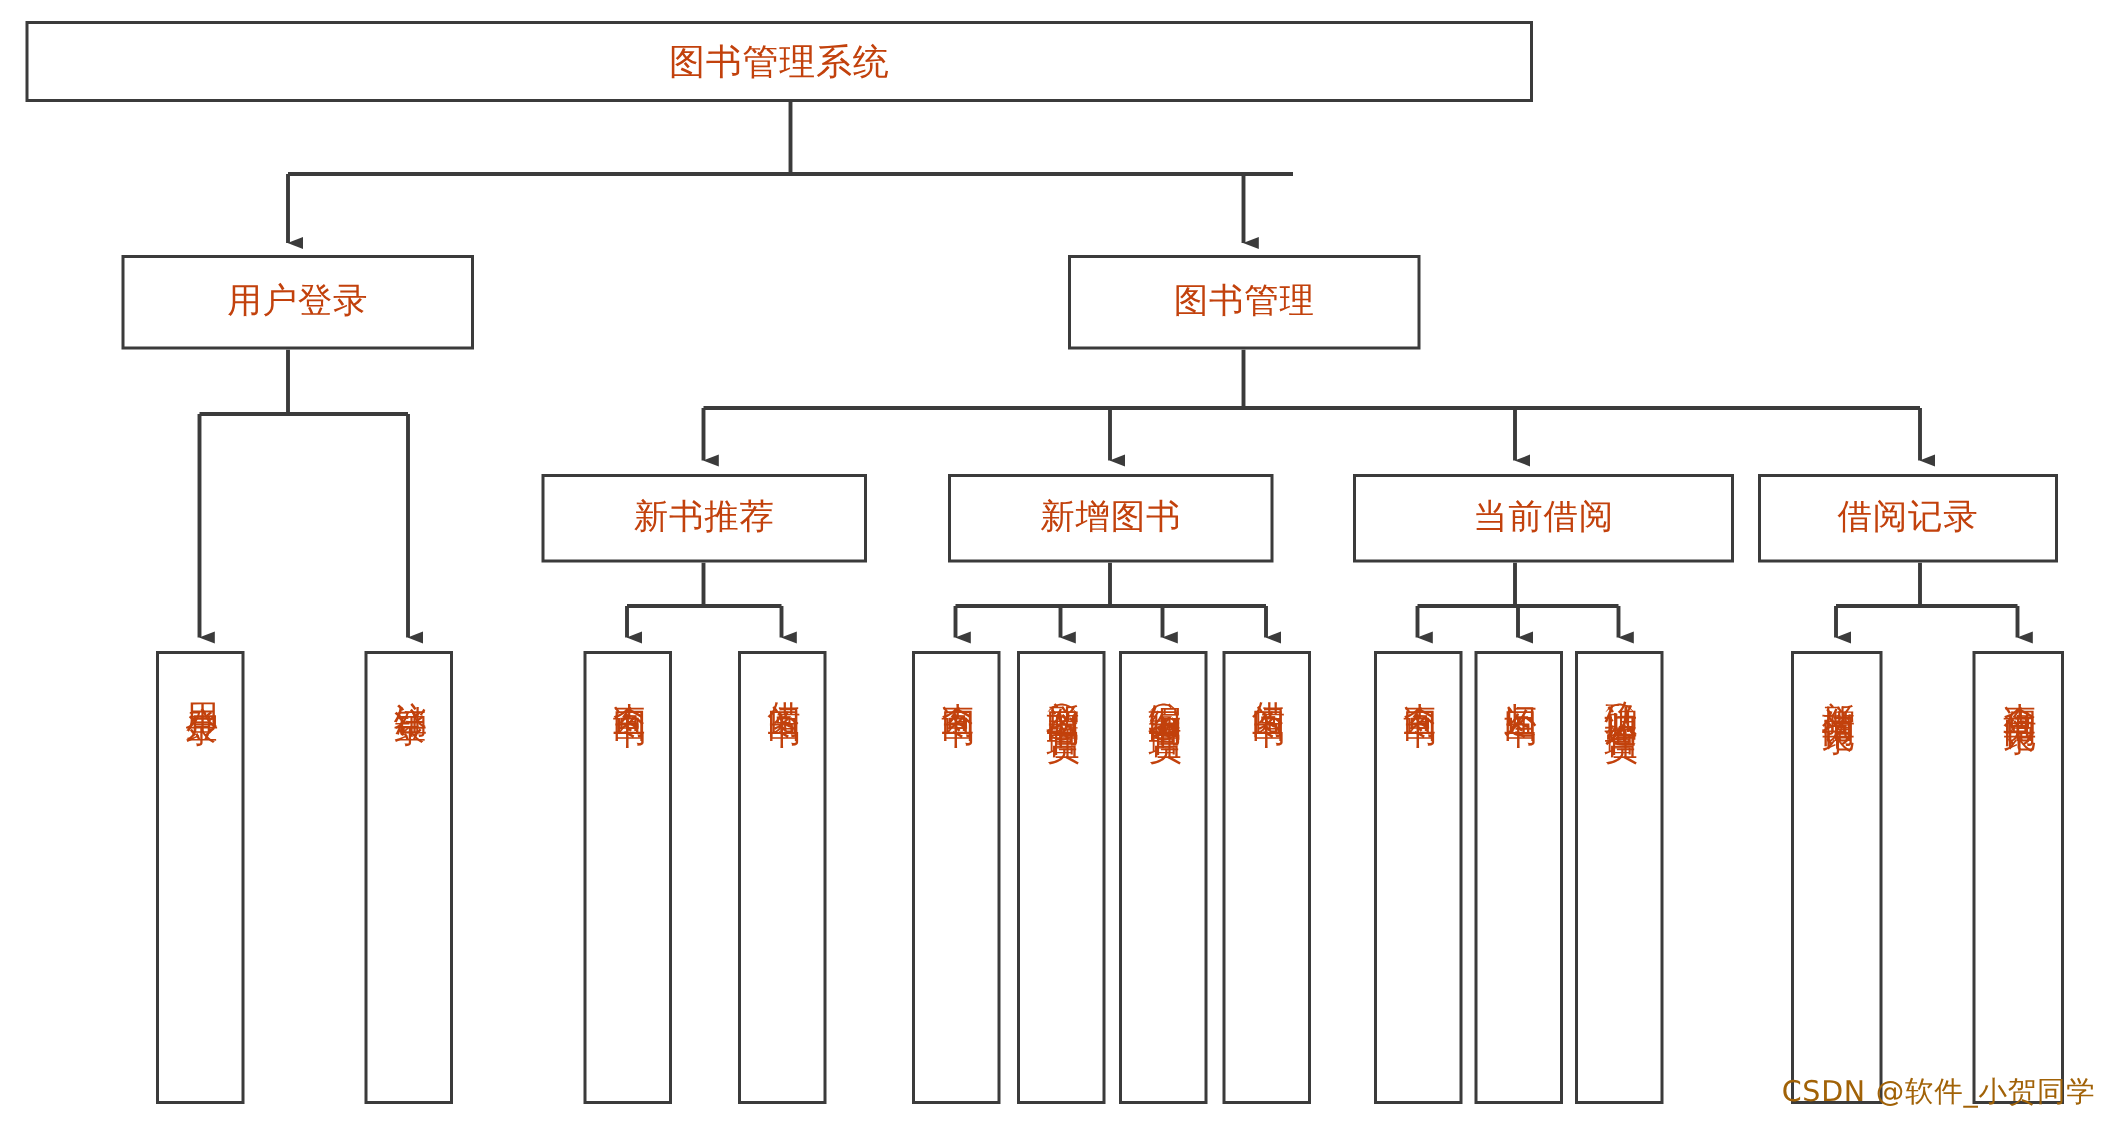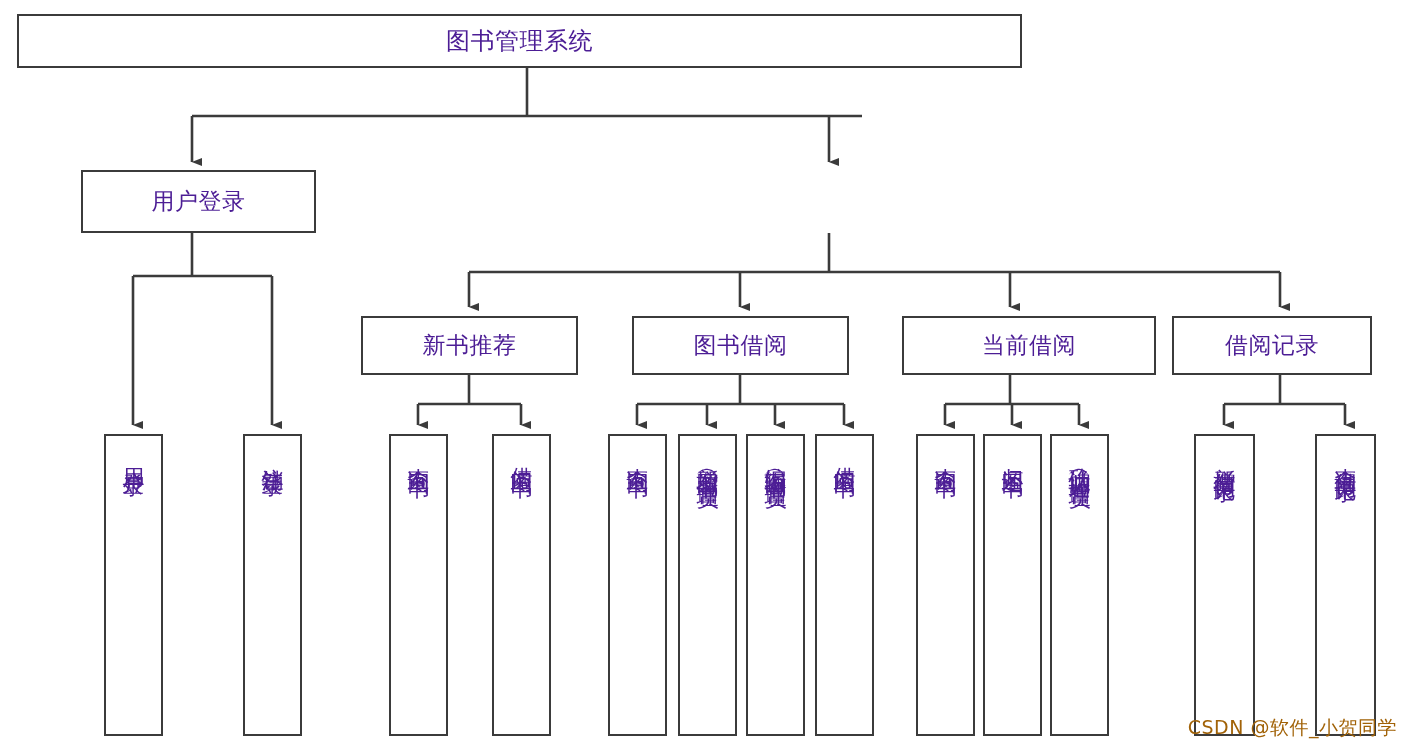--- a/index.html
+++ b/index.html
@@ -34,21 +34,21 @@
     display: flex;
     align-items: center;
     justify-content: center;
     text-align: center;
     color: #2b2b2b;
   }
   .node-label {
     display: block;
     line-height: 1.18;
     letter-spacing: 0.5px;
-    color: #4c1d95;
+    color: #c2410c;
     text-align: right;
   }
   
   .node.h .node-label {
     writing-mode: horizontal-tb;
     font-size: 23px;
   }
   .node.root .node-label { font-size: 24px; }
   
   .node.v {
@@ -130,26 +130,29 @@
     </g>
   </svg>
 
   <div class="node h root" style="left:17px; top:14px; width:1005px; height:54px;">
     <span class="node-label">图书管理系统</span>
   </div>
 
   <div class="node h" style="left:81px; top:170px; width:235px; height:63px;">
     <span class="node-label">用户登录</span>
   </div>
+  <div class="node h" style="left:712px; top:170px; width:235px; height:63px;">
+    <span class="node-label">图书管理</span>
+  </div>
 
   <div class="node h" style="left:361px; top:316px; width:217px; height:59px;">
     <span class="node-label">新书推荐</span>
   </div>
   <div class="node h" style="left:632px; top:316px; width:217px; height:59px;">
-    <span class="node-label">图书借阅</span>
+    <span class="node-label">新增图书</span>
   </div>
   <div class="node h" style="left:902px; top:316px; width:254px; height:59px;">
     <span class="node-label">当前借阅</span>
   </div>
   <div class="node h" style="left:1172px; top:316px; width:200px; height:59px;">
     <span class="node-label">借阅记录</span>
   </div>
 
   <div class="node v" style="left:104px; top:434px; width:59px; height:302px;">
     <span class="node-label">用户登录</span>

